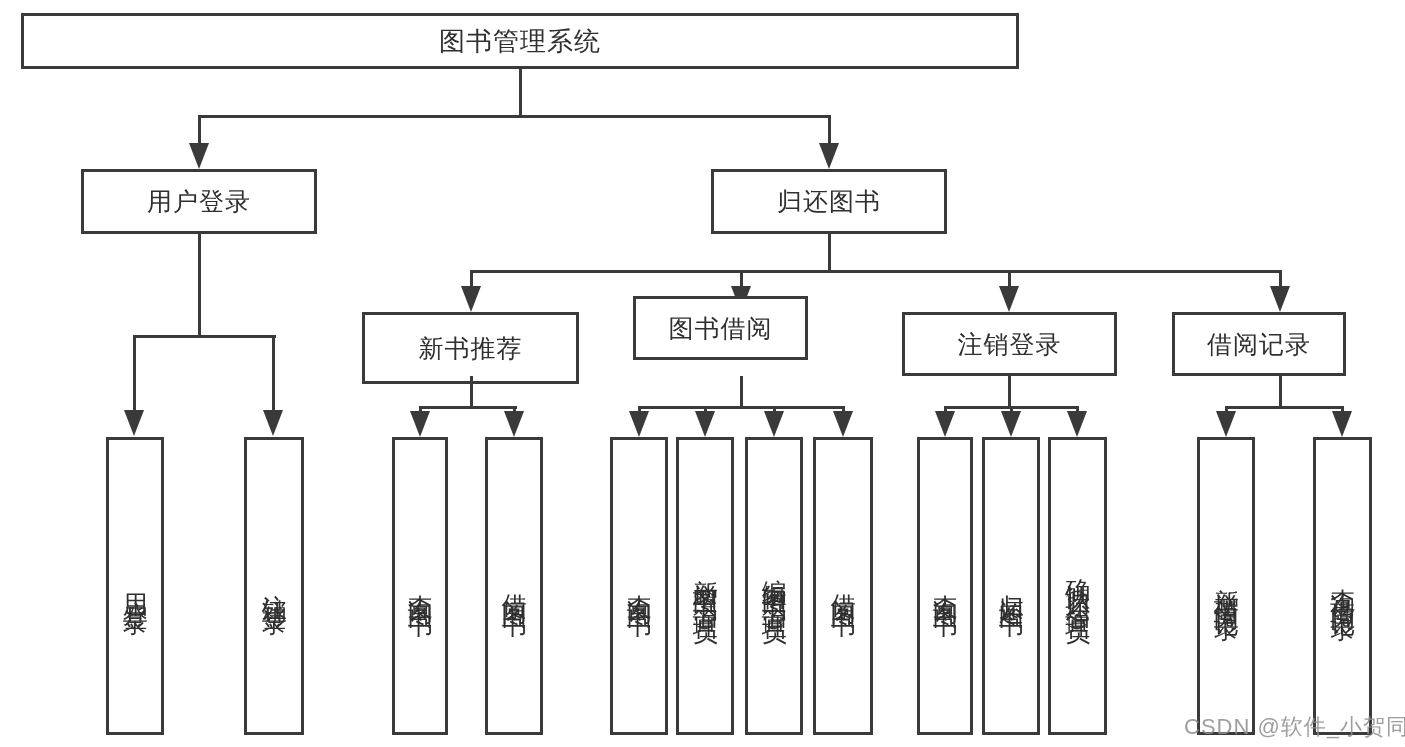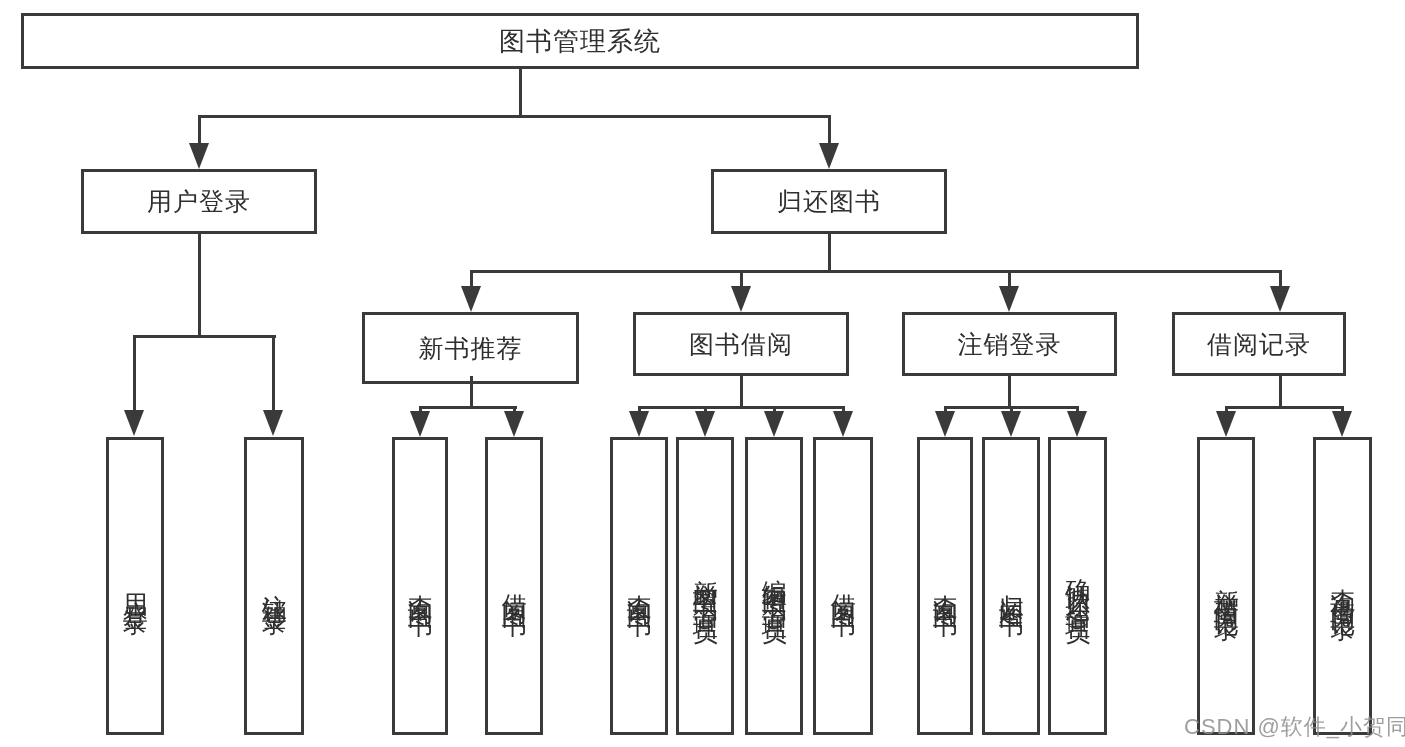--- a/index.html
+++ b/index.html
@@ -53,21 +53,21 @@
     white-space: nowrap;
     z-index: 5;
     letter-spacing: 1px;
   }
 </style>
 </head>
 <body>
 
 <div class="canvas">
 
-  <div class="box hbox root-box" style="left:21px;top:13px;width:1118px;height:56px">
+  <div class="box hbox root-box" style="left:21px;top:13px;width:998px;height:56px">
     <span class="lbl">图书管理系统</span>
   </div>
 
   <i class="vl" style="left:519px;top:69px;height:48px"></i>
   <i class="hl" style="left:198px;top:115px;width:633px"></i>
   <i class="vl" style="left:198px;top:115px;height:32px"></i>
   <i class="ah" style="left:189px;top:143px"></i>
   <i class="vl" style="left:828px;top:115px;height:32px"></i>
   <i class="ah" style="left:819px;top:143px"></i>
 
@@ -92,21 +92,21 @@
   <i class="vl" style="left:740px;top:270px;height:18px"></i>
   <i class="ah" style="left:731px;top:286px"></i>
   <i class="vl" style="left:1008px;top:270px;height:18px"></i>
   <i class="ah" style="left:999px;top:286px"></i>
   <i class="vl" style="left:1279px;top:270px;height:18px"></i>
   <i class="ah" style="left:1270px;top:286px"></i>
 
   <div class="box hbox" style="left:362px;top:312px;width:217px;height:72px">
     <span class="lbl">新书推荐</span>
   </div>
-  <div class="box hbox" style="left:633px;top:312px;width:216px;height:64px">
+  <div class="box hbox" style="left:633px;top:296px;width:175px;height:64px">
     <span class="lbl">图书借阅</span>
   </div>
   <div class="box hbox" style="left:902px;top:312px;width:215px;height:64px">
     <span class="lbl">注销登录</span>
   </div>
   <div class="box hbox" style="left:1172px;top:312px;width:174px;height:64px">
     <span class="lbl">借阅记录</span>
   </div>
 
   <i class="vl" style="left:470px;top:376px;height:33px"></i>

